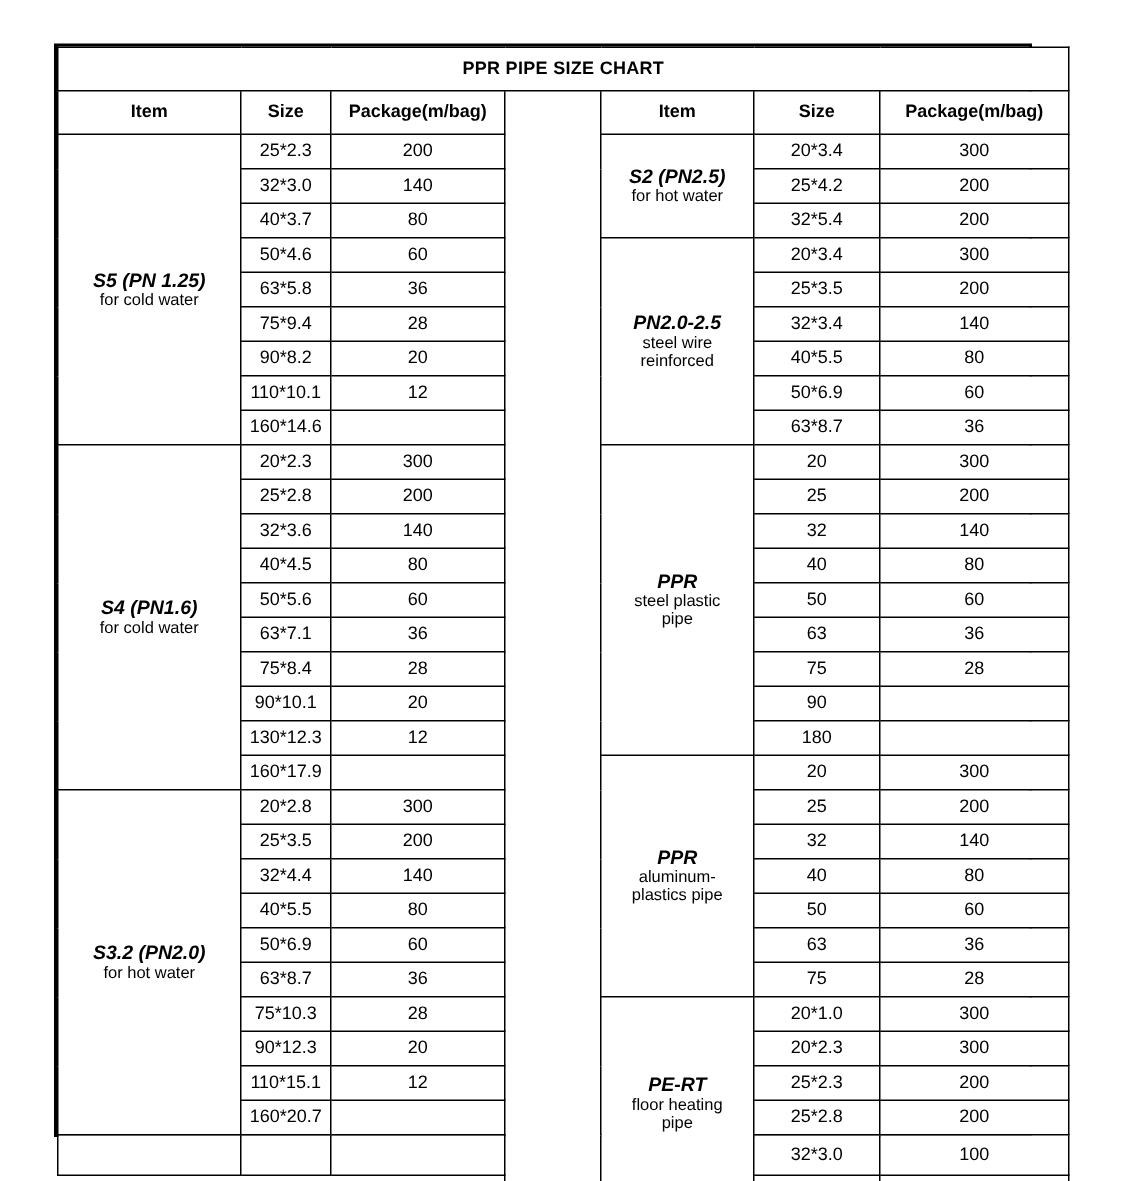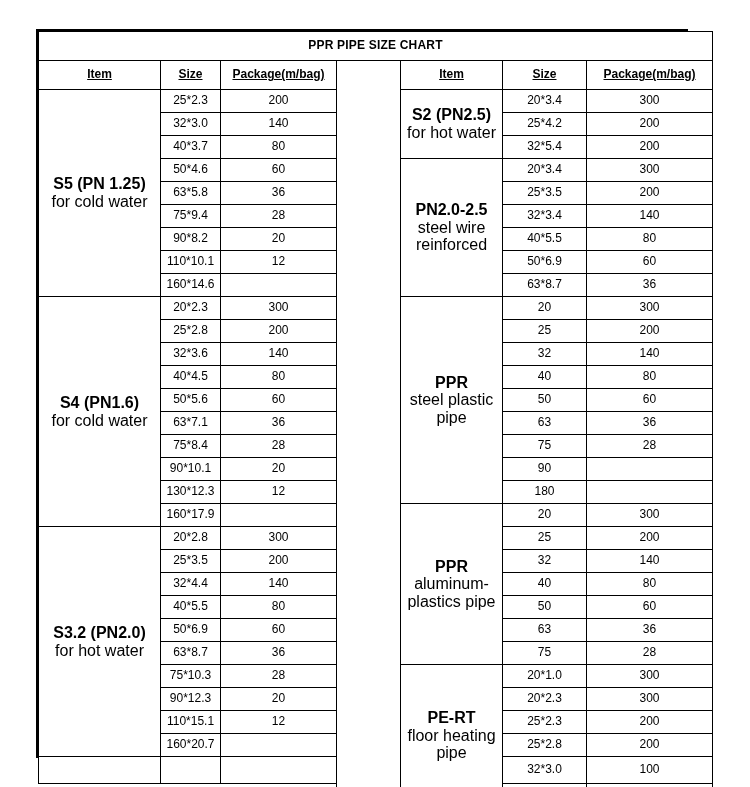--- a/index.html
+++ b/index.html
@@ -53,37 +53,37 @@
     border-left: none;
     border-right: none;
     border-top: none;
   }
 
   
   td.hdr {
     font-size: 13px;
     font-weight: bold;
     height: 28px;
-    text-decoration: underline;
   }
 
   
   td.item {
     font-size: 13px;
     padding: 2px 4px;
   }
   td.item .item-main {
     font-weight: bold;
-    font-size: 16px;
+    font-size: 13px;
     display: block;
     white-space: nowrap;
+    font-style: italic;
   }
   td.item .item-sub {
     font-weight: normal;
-    font-size: 16px;
+    font-size: 11px;
     display: block;
   }
 
   
   td.gap {
     border-top: none;
     border-bottom: none;
     background: #fff;
   }
   td.gap-hdr {

